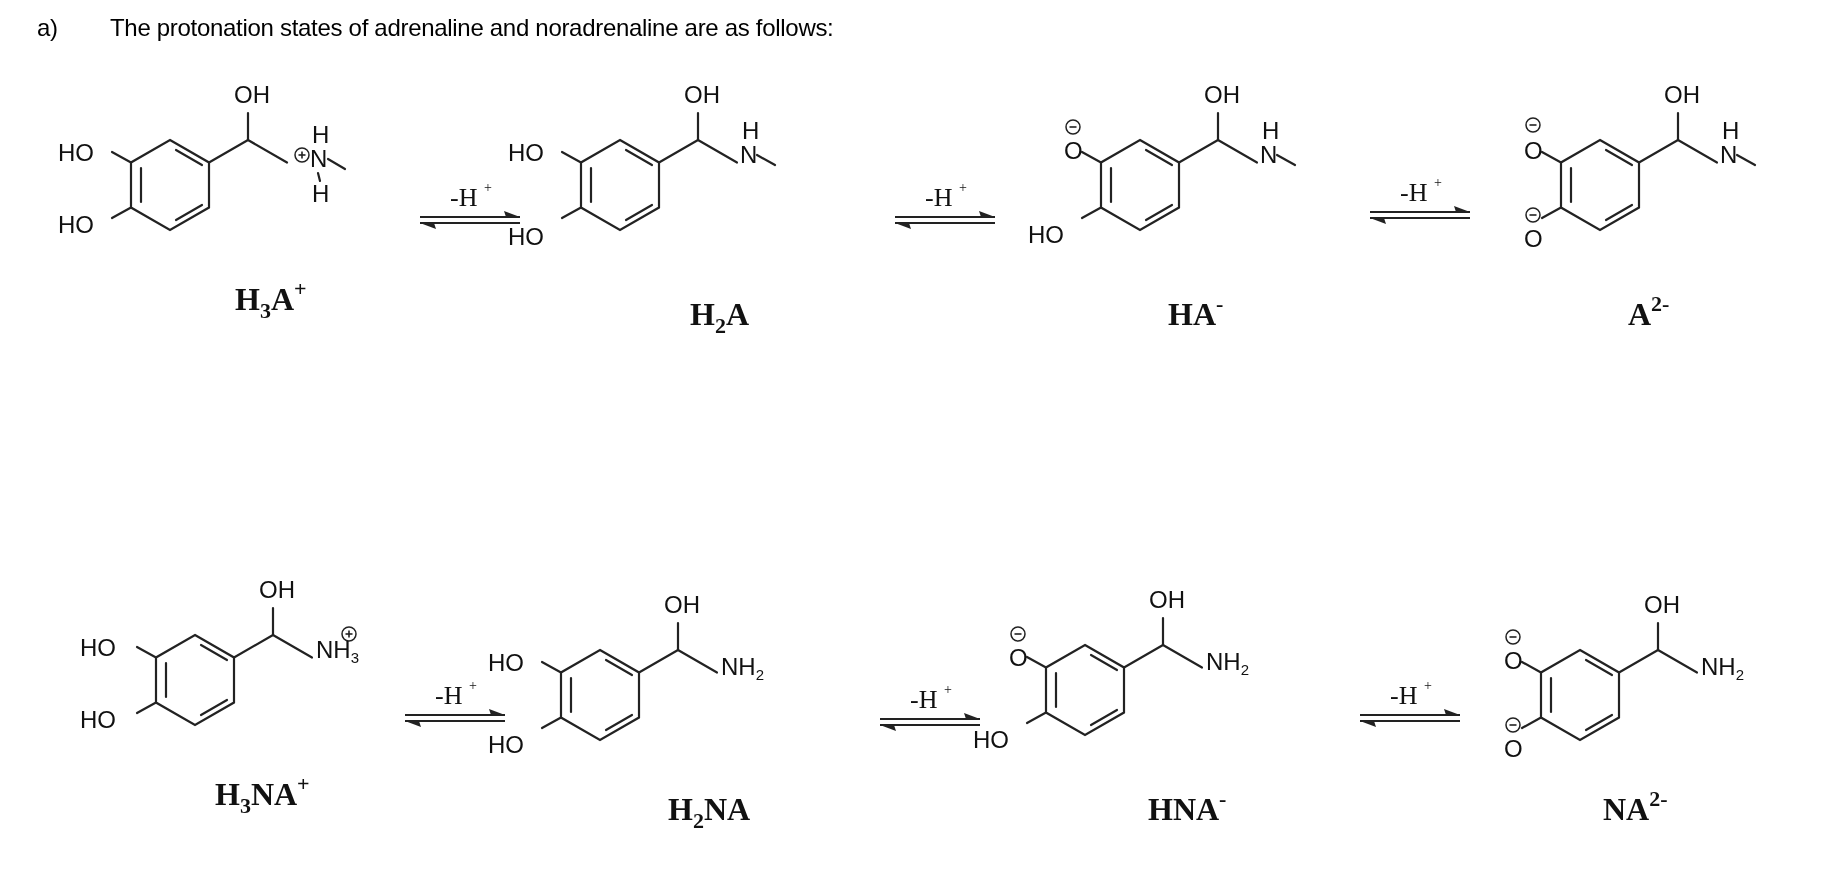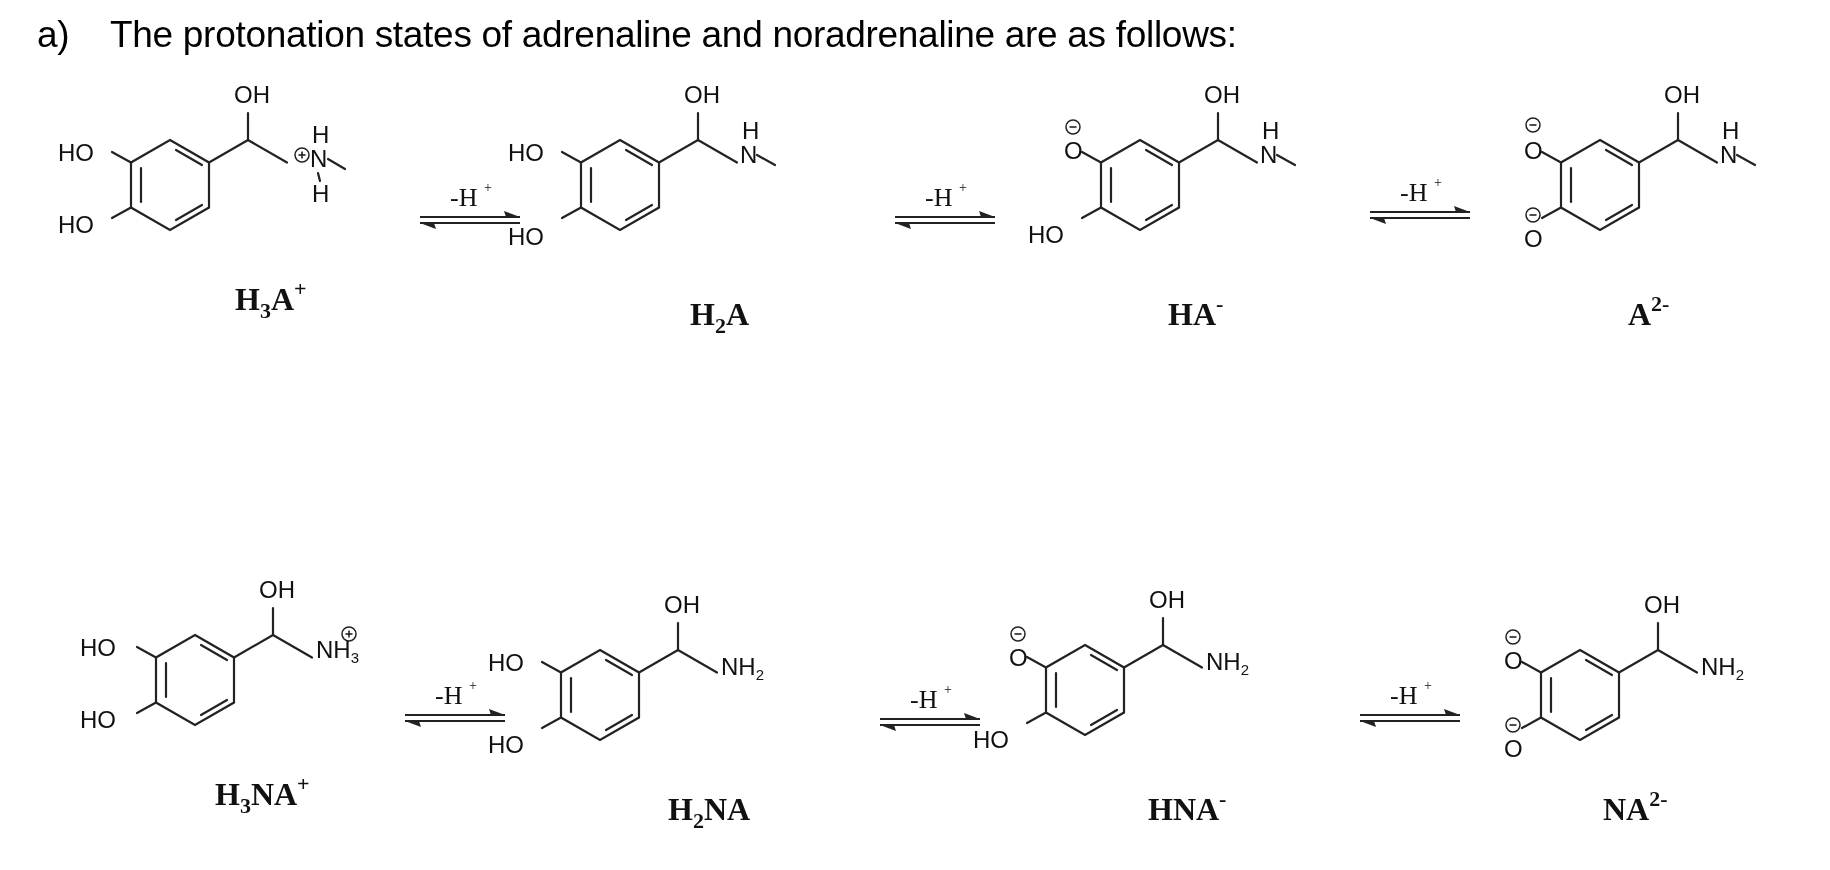--- a/index.html
+++ b/index.html
@@ -1,17 +1,17 @@
 <!DOCTYPE html>
 <html><head>
 <meta charset="utf-8">
 <style>
   html, body { margin:0; padding:0; background:#ffffff; }
   body { width:1830px; height:870px; position:relative; overflow:hidden; font-family:"Liberation Sans", sans-serif; color:#000; }
-  .title { position:absolute; left:37px; top:14px; font-size:37px; font-family:"Liberation Sans", sans-serif; letter-spacing:-0.3px; white-space:nowrap; }
+  .title { position:absolute; left:37px; top:14px; font-size:24px; font-family:"Liberation Sans", sans-serif; letter-spacing:-0.3px; white-space:nowrap; }
   .title .part-label { display:inline-block; width:73px; }
   svg.scheme { position:absolute; left:0; top:0; }
   .atom { font-family:"Liberation Sans", sans-serif; font-size:24px; fill:#111; }
   .atom-small { font-family:"Liberation Sans", sans-serif; font-size:15px; fill:#111; }
   .arrow-label { font-family:"Liberation Serif", serif; font-size:26px; fill:#111; }
   .arrow-sup { font-family:"Liberation Serif", serif; font-size:14px; fill:#111; }
   .species { font-family:"Liberation Serif", serif; font-size:32px; font-weight:bold; fill:#111; }
   .species-sub { font-family:"Liberation Serif", serif; font-size:22px; font-weight:bold; fill:#111; }
   .species-sup { font-family:"Liberation Serif", serif; font-size:22px; font-weight:bold; fill:#111; }
   .bond { stroke:#222; stroke-width:2.2; fill:none; stroke-linecap:round; }

